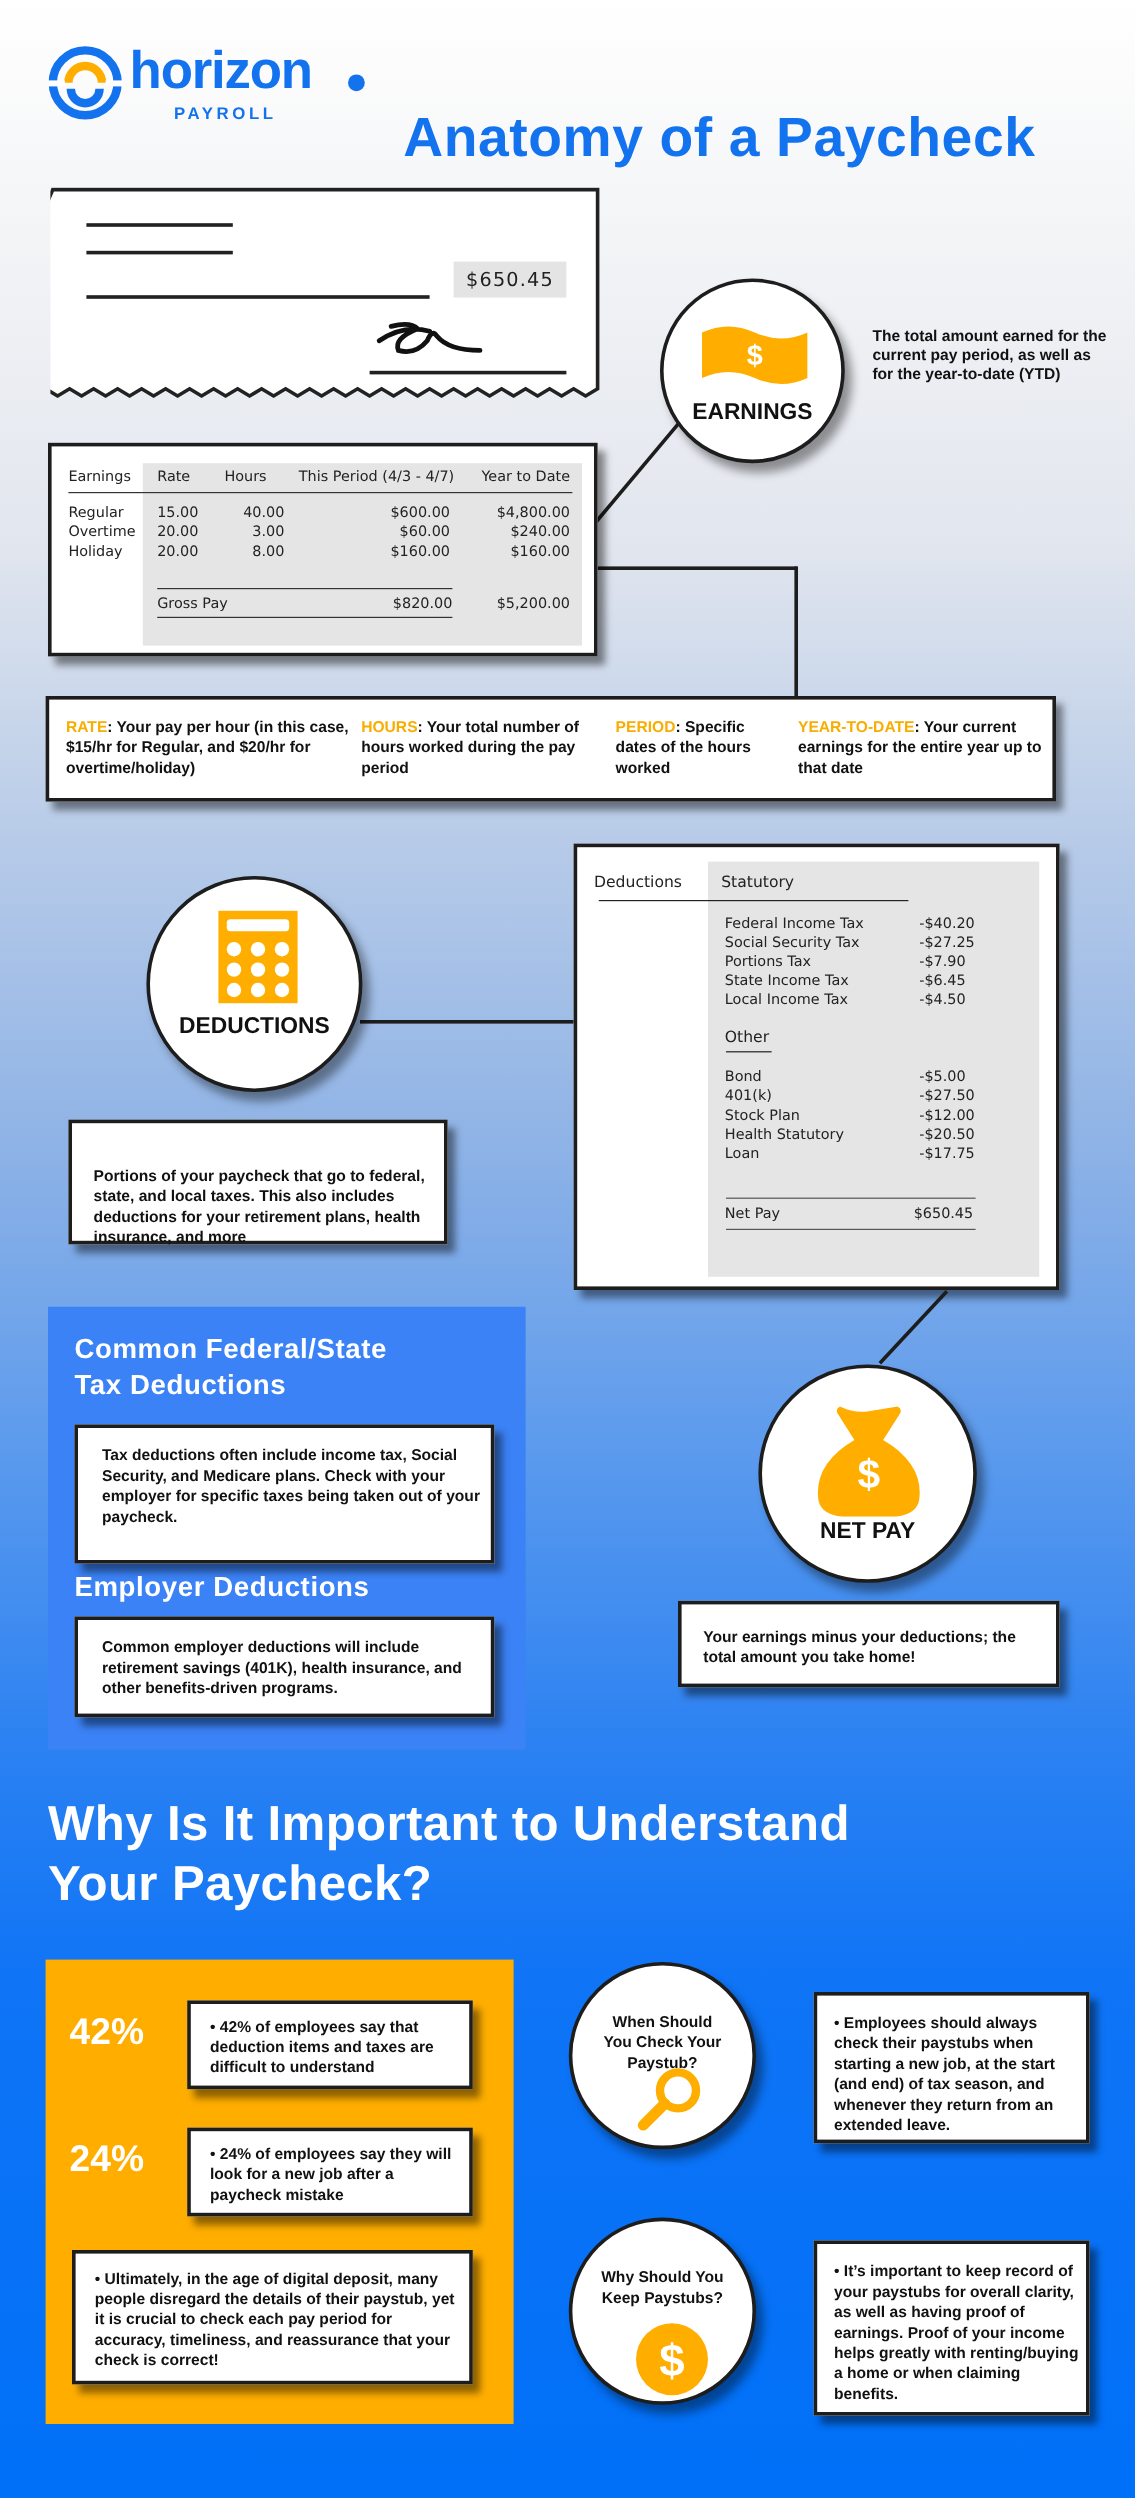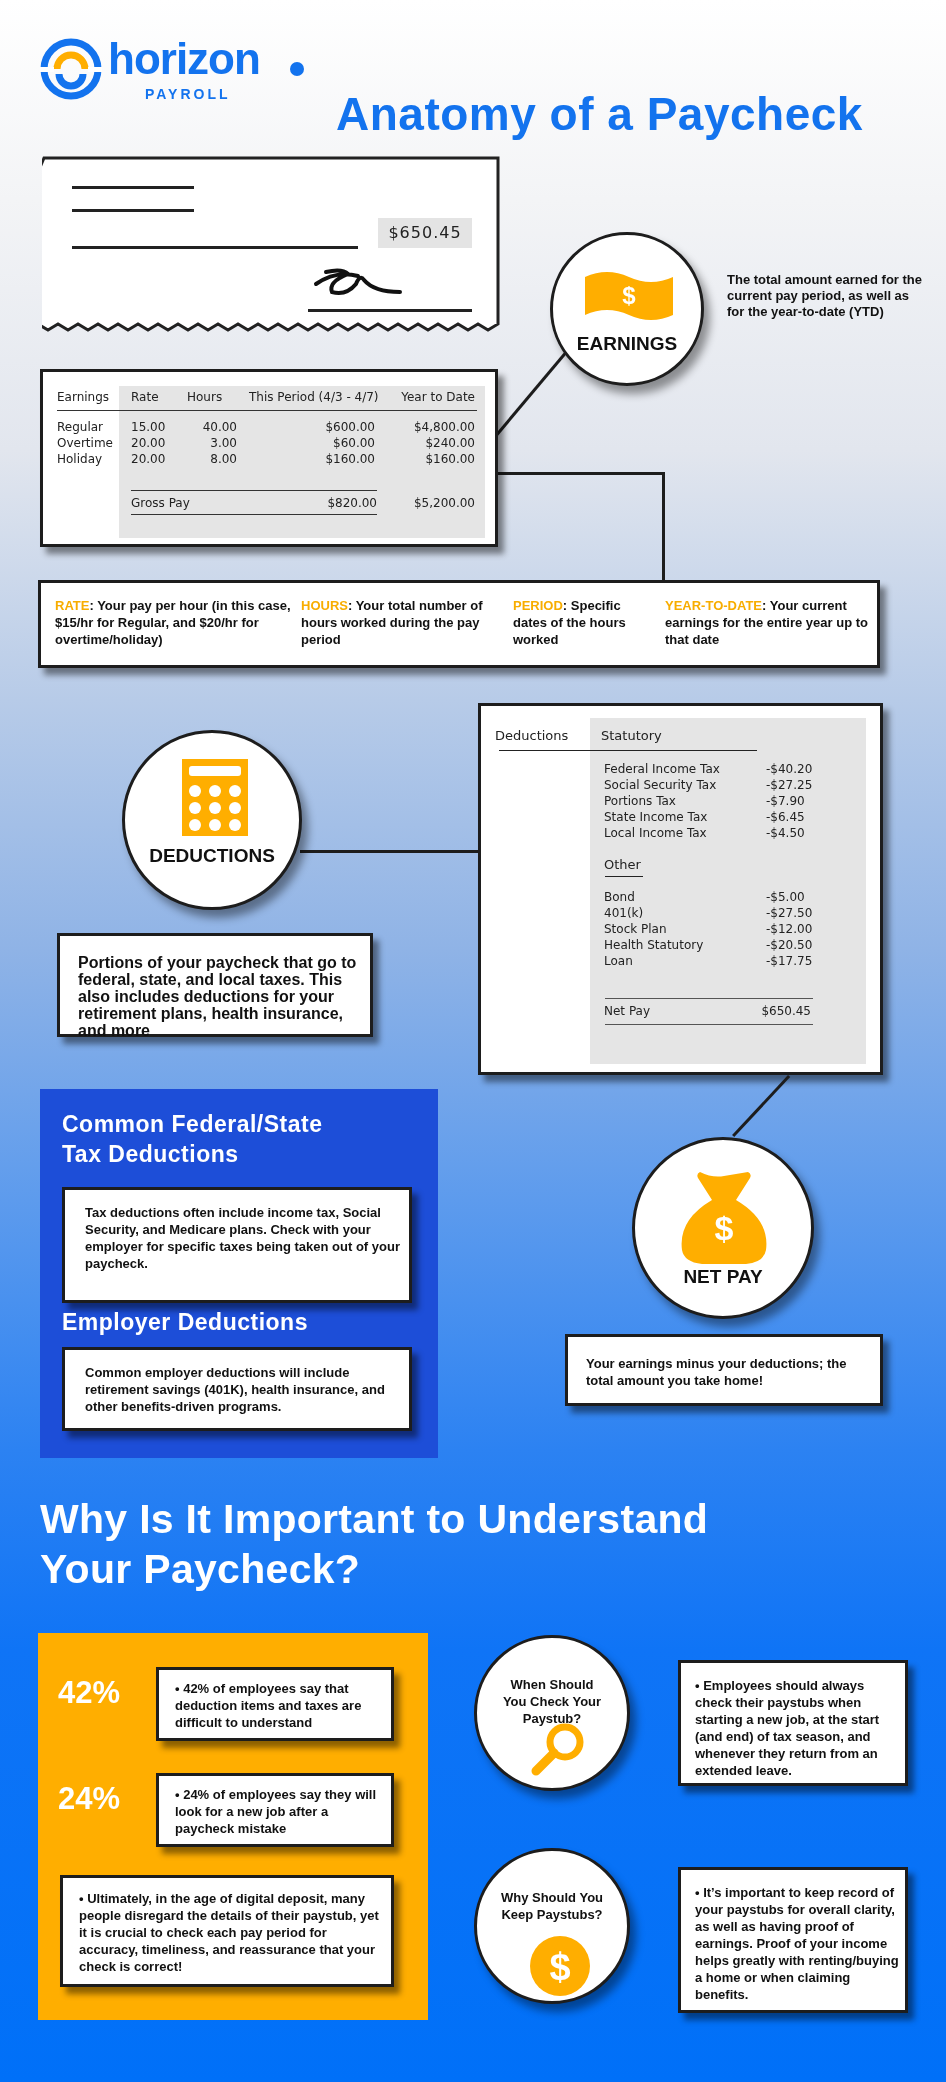--- a/index.html
+++ b/index.html
@@ -57,27 +57,27 @@
   .defs-card { left: 38px; top: 580px; width: 842px; height: 88px; }
   .def { position: absolute; top: 14px; font-family: "Liberation Sans", sans-serif; font-weight: 700; font-size: 13px; line-height: 17px; color: #111; }
   .def .key { color: #f8ad00; }
 
   
   .ded-circle { left: 122px; top: 730px; width: 180px; height: 180px; }
   .calc { position: absolute; left: 57px; top: 26px; width: 66px; height: 77px; background: #ffae00; }
   .calc .screen { position: absolute; left: 7px; top: 7px; width: 52px; height: 10px; background: #fff; border-radius: 3px; }
   .calc .key-dot { position: absolute; width: 12px; height: 12px; border-radius: 50%; background: #fff; }
   .ded-desc-card { left: 57px; top: 933px; width: 316px; height: 104px; }
-  .ded-desc-text { position: absolute; left: 18px; top: 18px; width: 290px; font-size: 16px; line-height: 17px; }
+  .ded-desc-text { position: absolute; left: 18px; top: 35px; width: 290px; font-size: 13px; line-height: 17px; }
 
   
   .ded-table-card { left: 478px; top: 703px; width: 405px; height: 372px; }
 
   
-  .orange-box-1 { left: 40px; top: 1089px; width: 398px; height: 369px; background: #1d4ed8; }
+  .orange-box-1 { left: 40px; top: 1089px; width: 398px; height: 369px; background: #3b82f6; }
   .orange-h { position: absolute; font-family: "Liberation Sans", sans-serif; font-weight: 700; color: #fff; font-size: 23px; line-height: 30px; letter-spacing: 0.5px; }
   .inner-card { position: absolute; }
   .inner-text { position: absolute; left: 20px; top: 14px; font-size: 13px; line-height: 17px; }
 
   
   .net-circle { left: 632px; top: 1137px; width: 182px; height: 182px; }
   .bag { position: absolute; left: 43px; top: 30px; width: 92px; height: 94px; }
   .net-desc-card { left: 565px; top: 1334px; width: 318px; height: 72px; }
   .net-desc-text { position: absolute; left: 18px; top: 18px; font-size: 13px; line-height: 17px; }
 

